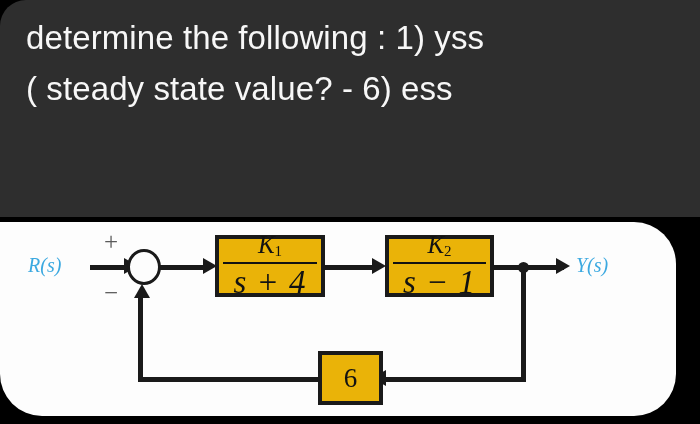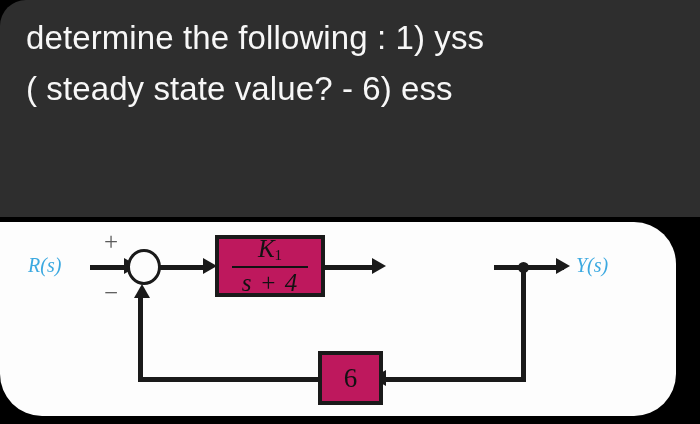--- a/index.html
+++ b/index.html
@@ -45,31 +45,31 @@
   .sign{
     position:absolute;color:#5a5a5a;font-family:"Liberation Serif",serif;
     font-size:25px;line-height:1;user-select:none;
   }
 
   
   .node-dot{position:absolute;width:11px;height:11px;background:#1a1a1a;border-radius:50%;}
 
   
   .tf-block{
-    position:absolute;border:4px solid #1a1a1a;background:#be185d;
+    position:absolute;border:4px solid #1a1a1a;background:#eab308;
     box-sizing:border-box;display:flex;align-items:center;justify-content:center;
   }
   .frac{
     display:inline-block;text-align:center;font-family:"Liberation Serif",serif;
     color:#121212;line-height:1.02;
   }
   .frac .num{display:block;font-style:italic;font-size:25px;padding:0 10px 1px 10px;}
   .frac .num sub{font-style:normal;font-size:15px;vertical-align:-3px;}
   .frac .bar{display:block;height:2px;background:#121212;margin:2px 0 1px 0;}
-  .frac .den{display:block;font-style:italic;font-size:25px;padding:1px 10px 0 10px;letter-spacing:1px;}
+  .frac .den{display:block;font-style:italic;font-size:33px;padding:1px 10px 0 10px;letter-spacing:1px;}
   .gain-val{font-family:"Liberation Serif",serif;font-size:27px;color:#121212;}
 
   
   .sig-label{
     position:absolute;font-family:"Liberation Serif",serif;font-style:italic;
     font-size:20px;color:#3ca9e0;white-space:nowrap;
   }
 </style>
 </head>
 <body>
@@ -100,20 +100,27 @@
         <span class="frac">
           <span class="num"><span>K</span><sub>1</sub></span>
           <span class="bar"></span>
           <span class="den">s + 4</span>
         </span>
       </div>
 
       <div class="wire h" style="left:325px;top:43px;width:48px;"></div>
       <div class="arrow right" style="left:372px;top:36px;"></div>
 
+      <div class="tf-block" style="left:385px;top:13px;width:109px;height:62px;">
+        <span class="frac">
+          <span class="num"><span>K</span><sub>2</sub></span>
+          <span class="bar"></span>
+          <span class="den">s − 1</span>
+        </span>
+      </div>
 
       <div class="wire h" style="left:494px;top:43px;width:70px;"></div>
       <div class="node-dot" style="left:518px;top:40px;"></div>
       <div class="arrow right" style="left:556px;top:36px;"></div>
 
       <div class="sig-label" style="left:576px;top:32px;">Y(s)</div>
 
       <div class="wire v" style="left:521px;top:43px;height:117px;"></div>
       <div class="wire h" style="left:385px;top:155px;width:139px;"></div>
       <div class="arrow left" style="left:372px;top:148px;"></div>

